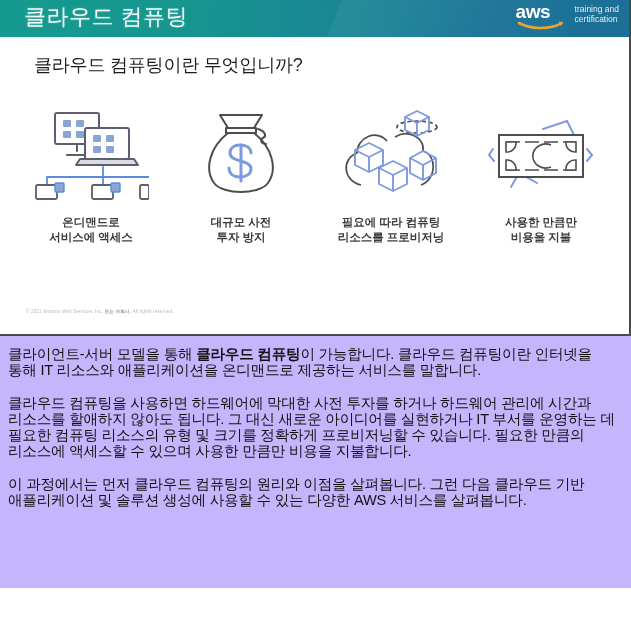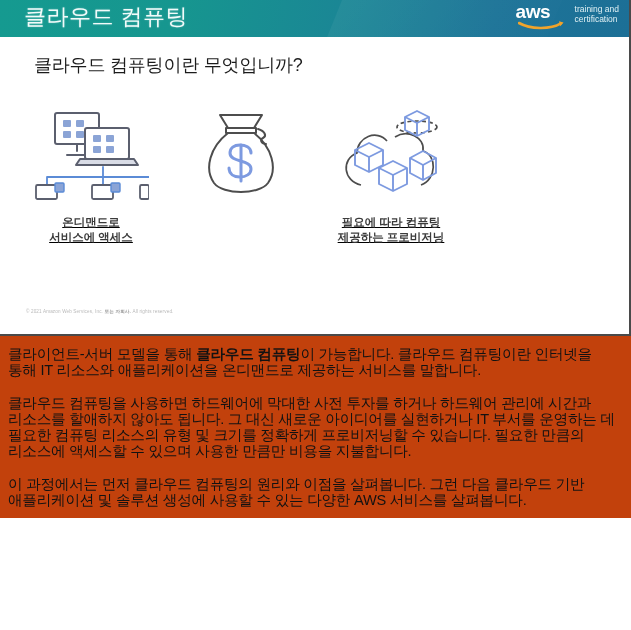--- a/index.html
+++ b/index.html
@@ -8,22 +8,22 @@
     width: 631px;
     height: 630px;
     background: #ffffff;
     font-family: "Liberation Sans", "DejaVu Sans", sans-serif;
     overflow: hidden;
   }
 
   #page {
     position: relative;
     width: 631px;
-    height: 518px;
-    background: #c2410c;
+    height: 588px;
+    background: #c4b5fd;
   }
 
   
   .slide {
     position: absolute;
     left: 0;
     top: 0;
     width: 631px;
     height: 336px;
     background: #ffffff;
@@ -110,21 +110,20 @@
     margin-left: 7px;
   }
 
   
   .icon-row {
     position: absolute;
     left: 16px;
     top: 105px;
     width: 600px;
     display: flex;
-    text-decoration: underline;
   }
   .icon-cell {
     width: 150px;
     display: flex;
     flex-direction: column;
     align-items: center;
   }
   .icon-art {
     height: 100px;
     display: flex;
@@ -248,20 +247,22 @@
               <path d="M30 21 h30 v5 h-30 Z"></path>
               <path d="M32 26 C14 40, 8 62, 18 76 C27 88, 63 88, 72 76 C82 62, 76 40, 58 26 Z"></path>
               <path d="M62 22 c7 2, 9 7, 5 9 c-4 2, -1 6, 3 6" stroke-linecap="round"></path>
             </g>
             <g fill="none" stroke="#7d9ae0" stroke-width="3" stroke-linecap="round">
               <path d="M45 38 v36"></path>
               <path d="M55 46 c0 -6 -6 -8 -11 -8 c-6 0 -10 3 -10 8 c0 10 21 6 21 16 c0 5 -5 8 -11 8 c-6 0 -11 -3 -11 -9"></path>
             </g>
           </svg>
         </div>
+        <div class="icon-label">대규모 사전
+투자 방지</div>
       </div>
 
       <div class="icon-cell">
         <div class="icon-art">
           <svg width="116" height="96" viewBox="0 0 116 96">
             <g fill="none" stroke="#4d4d4d" stroke-width="1.7">
               <path d="M28 78 C10 74, 8 52, 24 46 C24 30, 44 22, 54 34"></path>
               <path d="M62 30 C74 22, 92 30, 90 44 C104 48, 104 72, 88 78"></path>
               <ellipse cx="84" cy="20" rx="20" ry="6" stroke-dasharray="4 3"></ellipse>
             </g>
@@ -277,23 +278,48 @@
               <path d="M90 44 L103 51 v15 L90 73 L77 66 V51 Z"></path>
               <path d="M77 51 L90 58 L103 51 M90 58 v15"></path>
             </g>
             <g fill="none" stroke="#7d9ae0" stroke-width="1.9" stroke-linejoin="round">
               <path d="M60 54 L74 61 v16 L60 84 L46 77 V61 Z"></path>
               <path d="M46 61 L60 68 L74 61 M60 68 v16"></path>
             </g>
           </svg>
         </div>
         <div class="icon-label">필요에 따라 컴퓨팅
-제공하는 프로비저닝</div>
-      </div>
-
+리소스를 프로비저닝</div>
+      </div>
+
+      <div class="icon-cell">
+        <div class="icon-art">
+          <svg width="120" height="96" viewBox="0 0 120 96">
+            <g fill="none" stroke="#7d9ae0" stroke-width="2" stroke-linecap="round">
+              <path d="M62 22 L86 14 L94 30"></path>
+              <path d="M30 80 L38 66 L56 76"></path>
+              <path d="M12 42 L8 48 L13 54"></path>
+              <path d="M106 42 L111 48 L106 54"></path>
+            </g>
+            <rect x="18" y="28" width="84" height="42" fill="#ffffff" stroke="#4d4d4d" stroke-width="2"></rect>
+            <g fill="none" stroke="#4d4d4d" stroke-width="1.6" stroke-dasharray="14 5">
+              <path d="M25 35 h70 M25 63 h70"></path>
+            </g>
+            <g fill="#ffffff" stroke="#4d4d4d" stroke-width="1.6">
+              <path d="M25 35 h10 a9 9 0 0 1 -10 10 Z"></path>
+              <path d="M95 35 h-10 a9 9 0 0 0 10 10 Z"></path>
+              <path d="M25 63 h10 a9 9 0 0 0 -10 -10 Z"></path>
+              <path d="M95 63 h-10 a9 9 0 0 1 10 -10 Z"></path>
+            </g>
+            <path d="M70 38 a13 12 0 1 0 0 22" fill="none" stroke="#4d4d4d" stroke-width="1.6"></path>
+          </svg>
+        </div>
+        <div class="icon-label">사용한 만큼만
+비용을 지불</div>
+      </div>
     </div>
 
     <div class="slide-footer"><span>© 2021 Amazon Web Services, Inc. </span><b>또는 자회사.</b><span> All rights reserved.</span></div>
   </div>
 
   <div class="body-text">
     <p class="para"><span>클라이언트-서버 모델을 통해 </span><b>클라우드 컴퓨팅</b><span>이 가능합니다. 클라우드 컴퓨팅이란 인터넷을 통해 IT 리소스와 애플리케이션을 온디맨드로 제공하는 서비스를 말합니다.</span></p>
     <p class="para">클라우드 컴퓨팅을 사용하면 하드웨어에 막대한 사전 투자를 하거나 하드웨어 관리에 시간과 리소스를 할애하지 않아도 됩니다. 그 대신 새로운 아이디어를 실현하거나 IT 부서를 운영하는 데 필요한 컴퓨팅 리소스의 유형 및 크기를 정확하게 프로비저닝할 수 있습니다. 필요한 만큼의 리소스에 액세스할 수 있으며 사용한 만큼만 비용을 지불합니다.</p>
     <p class="para">이 과정에서는 먼저 클라우드 컴퓨팅의 원리와 이점을 살펴봅니다. 그런 다음 클라우드 기반 애플리케이션 및 솔루션 생성에 사용할 수 있는 다양한 AWS 서비스를 살펴봅니다.</p>
   </div>

